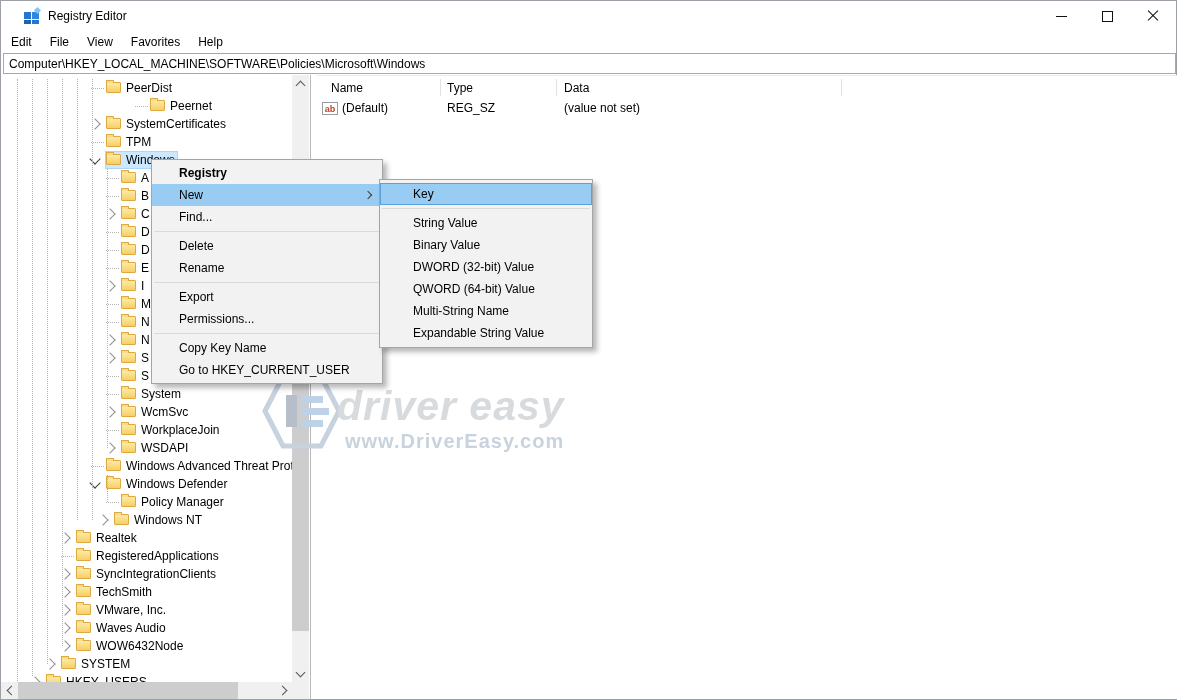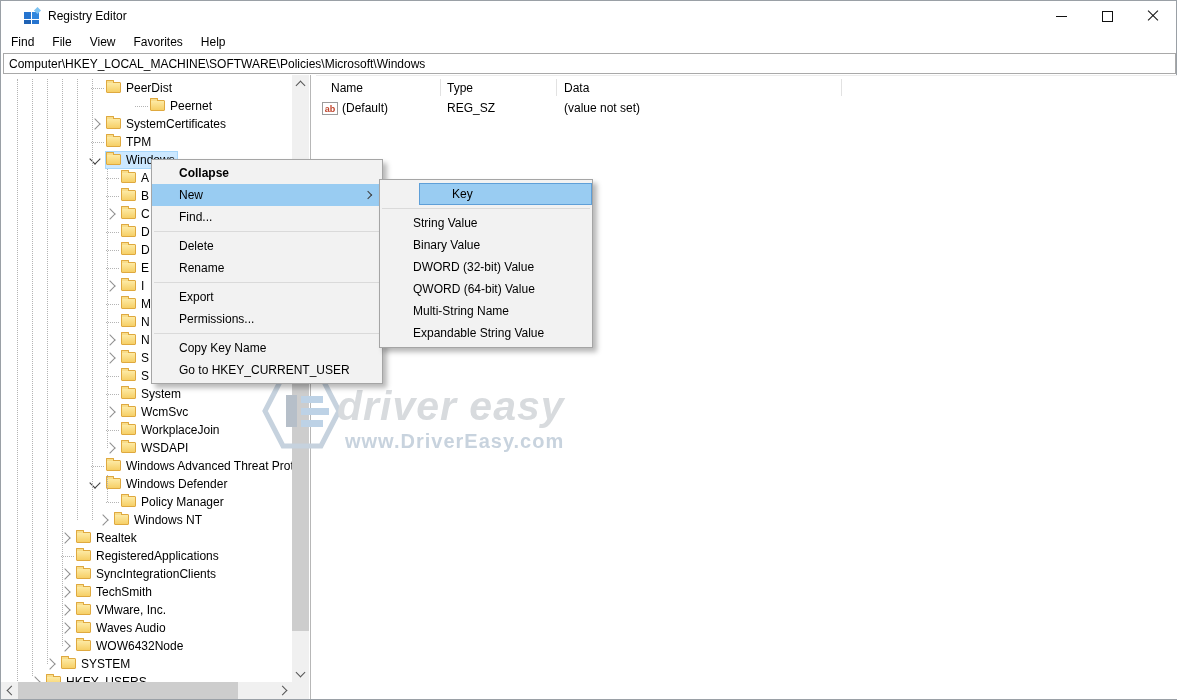--- a/index.html
+++ b/index.html
@@ -69,21 +69,21 @@
   .wm-url{position:absolute;left:344px;top:429px;font-size:20px;font-weight:bold;color:#c8d3de;letter-spacing:1px;white-space:nowrap;}
 
   
   .menu{position:absolute;background:#f2f2f2;border:1px solid #a5a5a5;box-shadow:4px 4px 5px rgba(0,0,0,.28);z-index:10;box-sizing:border-box;}
   #context-menu{left:150px;top:158px;width:232px;padding:2px 0;}
   #submenu{left:378px;top:178px;width:214px;padding:3px 0;}
   .menu-item{position:relative;height:22px;display:flex;align-items:center;padding-left:27px;}
   #submenu .menu-item{padding-left:33px;}
   .menu-item.bold{font-weight:bold;}
   .menu-item.hl{background:#99ccf2;}
-  .menu-item.outlined{box-shadow:0 0 0 1px #5e9fd8 inset;margin-left:39px;}
+  .menu-item.outlined{box-shadow:0 0 0 1px #5e9fd8 inset;}
   .menu-sep{height:1px;background:#dadada;margin:3px 2px;}
   .mchev{position:absolute;right:11px;top:8px;width:5px;height:5px;border-right:1.4px solid #3c3c3c;border-bottom:1.4px solid #3c3c3c;transform:rotate(-45deg);}
 </style>
 </head>
 <body>
 
 <div class="window">
 
   <div class="titlebar">
     <div class="regicon">
@@ -99,21 +99,21 @@
       </div>
     <div class="winbtn btn-max">
         <div class="glyph-max"></div>
       </div>
     <div class="winbtn btn-close">
         <div class="glyph-close"></div>
       </div>
   </div>
 
   <div class="menubar">
-    <span>Find</span>
+    <span>Edit</span>
     <span>File</span>
     <span>View</span>
     <span>Favorites</span>
     <span>Help</span>
   </div>
 
   <div class="addressbar">
     <span>Computer\HKEY_LOCAL_MACHINE\SOFTWARE\Policies\Microsoft\Windows</span>
   </div>
 
@@ -344,21 +344,21 @@
       <rect x="42" y="27" width="22" height="7" fill="#bdd2e6"></rect>
       <rect x="42" y="39" width="28" height="7" fill="#bdd2e6"></rect>
       <rect x="42" y="51" width="22" height="7" fill="#bdd2e6"></rect>
     </svg>
     <div class="wm-text">driver easy</div>
     <div class="wm-url">www.DriverEasy.com</div>
   </div>
 
   <div class="menu" id="context-menu">
       <div class="menu-item bold">
-        <span class="mlabel">Collapse</span>
+        <span class="mlabel">Registry</span>
       </div>
       <div class="menu-item hl">
         <span class="mlabel">New</span>
         <span class="mchev"></span>
       </div>
       <div class="menu-item">
         <span class="mlabel">Find...</span>
       </div>
       <div class="menu-sep"></div>
       <div class="menu-item">

